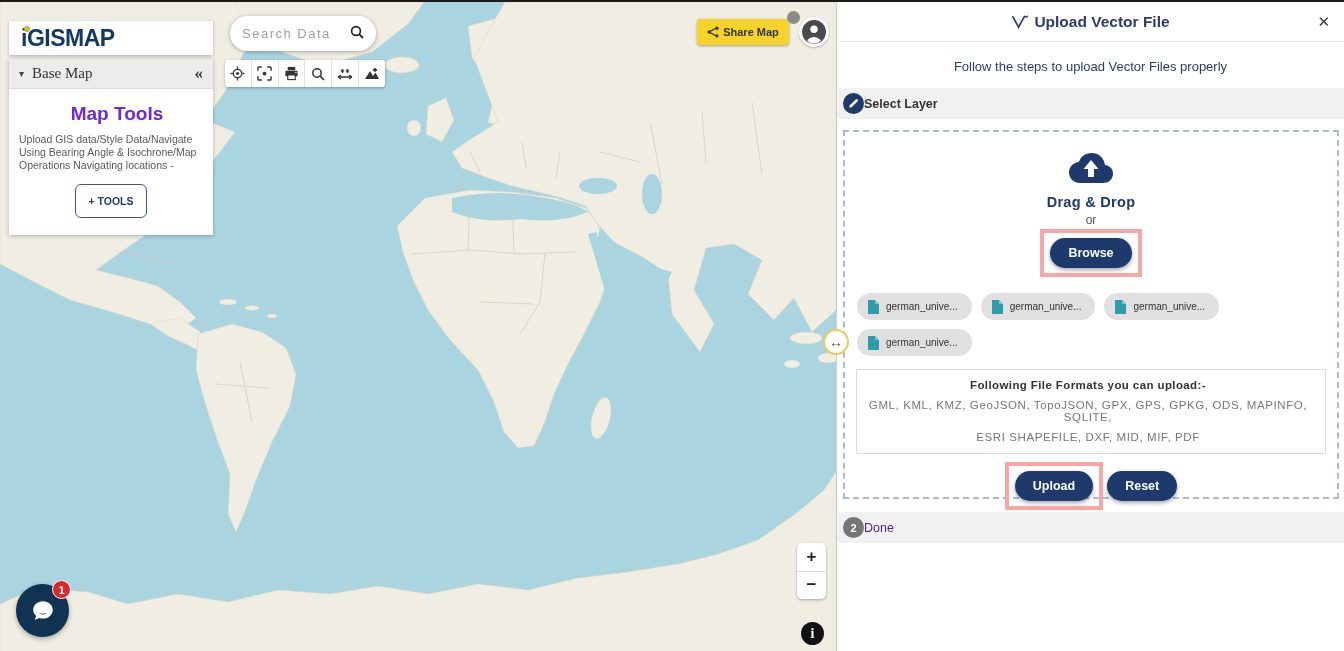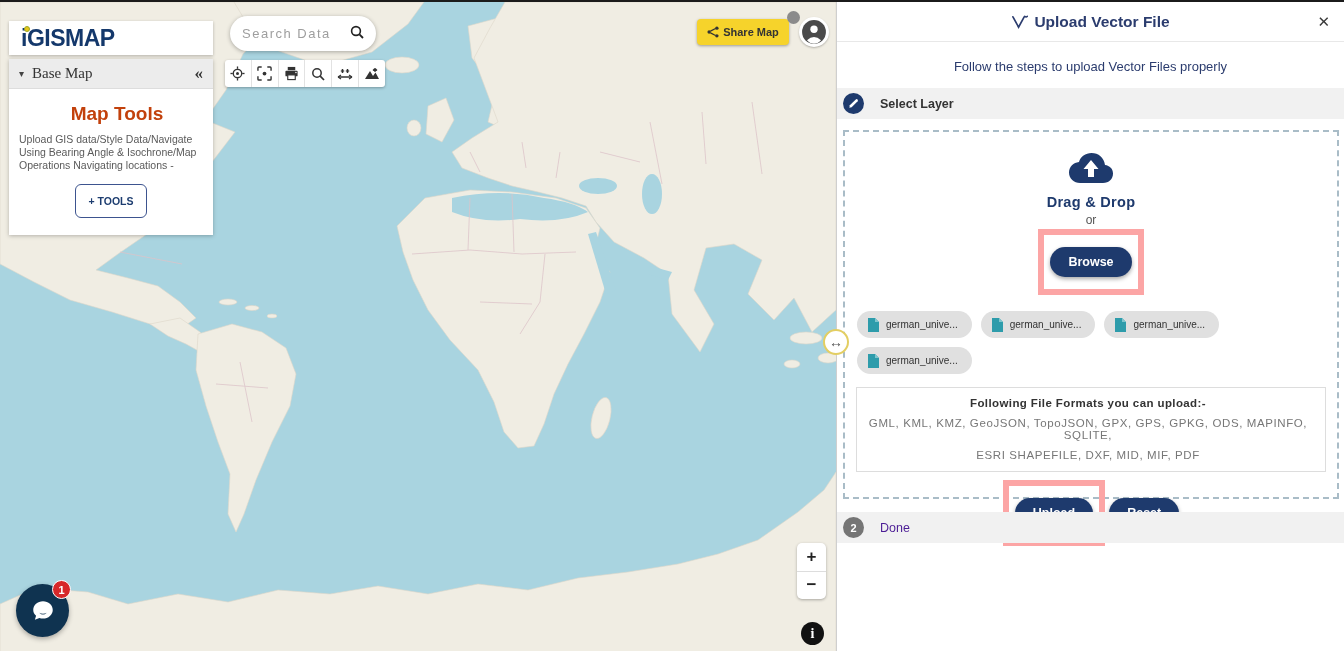--- a/index.html
+++ b/index.html
@@ -13,21 +13,21 @@
   
   .logo-card { position:absolute; left:9px; top:19px; width:204px; height:34px; background:#fff; box-shadow:0 1px 3px rgba(0,0,0,.25); display:flex; align-items:center; padding-left:12px; }
   .logo-text { font-size:23px; font-weight:bold; color:#14386b; letter-spacing:-0.5px; font-family:"Liberation Sans", sans-serif; }
   .logo-dot { position:absolute; left:15px; top:5px; width:6px; height:6px; border-radius:50%; background:#e8c619; border:1px solid #9aa727; }
 
   
   .basemap-panel { position:absolute; left:9px; top:57px; width:204px; height:176px; background:#fff; box-shadow:0 1px 4px rgba(0,0,0,.25); }
   .basemap-header { height:30px; background:#ececec; border-bottom:1px solid #ddd; display:flex; align-items:center; padding:0 10px; font-family:"Liberation Serif", serif; font-size:15px; color:#333; }
   .basemap-caret { font-size:10px; color:#444; margin-right:8px; }
   .basemap-collapse { margin-left:auto; font-size:17px; color:#333; font-weight:bold; cursor:pointer; }
-  .maptools-title { text-align:center; color:#c2410c; font-size:19px; font-weight:bold; margin-top:14px;margin-left:12px; }
+  .maptools-title { text-align:center; color:#6d28d9; font-size:19px; font-weight:bold; margin-top:14px;margin-left:12px; }
   .maptools-desc { margin:8px 10px 0 10px; font-size:10.5px; line-height:13px; color:#5a5a5a; }
   .tools-btn { display:block; margin:12px auto 0 auto; width:72px; height:34px; background:#fff; border:1px solid #3d548f; border-radius:6px; color:#1d3d70; font-size:10.5px; font-weight:bold; cursor:pointer; }
 
   
   .search-box { position:absolute; left:230px; top:14px; width:146px; height:35px; background:#fff; border-radius:18px; box-shadow:0 1px 4px rgba(0,0,0,.3); display:flex; align-items:center; padding:0 12px; }
   .search-input { border:none; outline:none; width:100px; font-size:13px; letter-spacing:1.5px; color:#444; background:transparent; }
   .search-input::placeholder { color:#9e9e9e; }
   .search-glass { margin-left:auto; }
 
   
@@ -55,32 +55,32 @@
   
   .resize-handle { position:absolute; left:823px; top:327px; width:26px; height:26px; border-radius:50%; background:#fff; border:2px solid #e3ce62; display:flex; align-items:center; justify-content:center; font-size:14px; font-weight:bold; color:#555; cursor:ew-resize; z-index:30; }
 
   
   .panel { position:absolute; left:836px; top:0; width:508px; height:651px; background:#fff; border-left:1px solid #cfcfcf; }
   .panel-header { height:40px; border-bottom:1px solid #e8e8e8; display:flex; align-items:center; justify-content:center; position:relative; }
   .panel-title { color:#2b3c6e; font-size:15.5px; font-weight:bold; display:flex; align-items:center; gap:6px; }
   .panel-close { position:absolute; right:14px; top:11px; font-size:15px; color:#3a3a3a; cursor:pointer; }
   .panel-subtitle { text-align:center; color:#2b3c6e; font-size:13px; padding:17px 0 14px 0; }
 
-  .step-strip { height:31px; background:#f1f1f1; display:flex; align-items:center; padding-left:6px; gap:16px; }
+  .step-strip { height:31px; background:#f1f1f1; display:flex; align-items:center; padding-left:6px; gap:0; }
   .step-circle { width:21px; height:21px; border-radius:50%; display:flex; align-items:center; justify-content:center; flex:0 0 21px; }
   .step-circle.navy { background:#1e3a6d; }
   .step-circle.gray { background:#757575; color:#fff; font-size:11px; font-weight:bold; }
   .step-label-dark { font-size:12.5px; font-weight:bold; color:#333; }
   .step-label-gray { font-size:12.5px; color:#4c1d95; }
 
   .dropzone { position:absolute; left:6px; top:128px; width:496px; height:369px; border:2px dashed #a9bcc7; background:#fff; }
   .dz-cloud { text-align:center; margin-top:18px; }
   .dz-drag { text-align:center; color:#1e3a6d; font-weight:bold; font-size:14.5px; margin-top:4px; letter-spacing:.3px; }
   .dz-or { text-align:center; color:#555; font-size:12px; margin-top:3px; }
-  .hl-red { border:6px solid #fca5a5; display:inline-block; padding:12px 6px; }
+  .hl-red { border:4px solid #fca5a5; display:inline-block; padding:5px 6px; }
   .dz-browse-row { text-align:center; margin-top:2px; }
   .pill-btn { background:#1e3a6d; color:#fff; border:none; border-radius:16px; font-size:12.5px; font-weight:bold; padding:8px 18px; cursor:pointer; box-shadow:0 2px 4px rgba(0,0,0,.35); }
 
   .chips { margin:16px 0 0 12px; display:flex; flex-wrap:wrap; gap:9px; width:470px; }
   .chip { background:#e0e0e0; border-radius:14px; height:27px; display:flex; align-items:center; gap:6px; padding:0 14px 0 10px; font-size:10px; color:#333; }
 
   .formats-box { margin:13px auto 0 auto; width:470px; border:1px solid #ddd; background:#fff; padding:9px 12px 10px 6px; }
   .formats-head { text-align:center; font-size:11.5px; font-weight:bold; color:#333; letter-spacing:.4px; }
   .formats-line { text-align:center; font-size:11.5px; color:#777; letter-spacing:.6px; margin-top:8px; }
 

